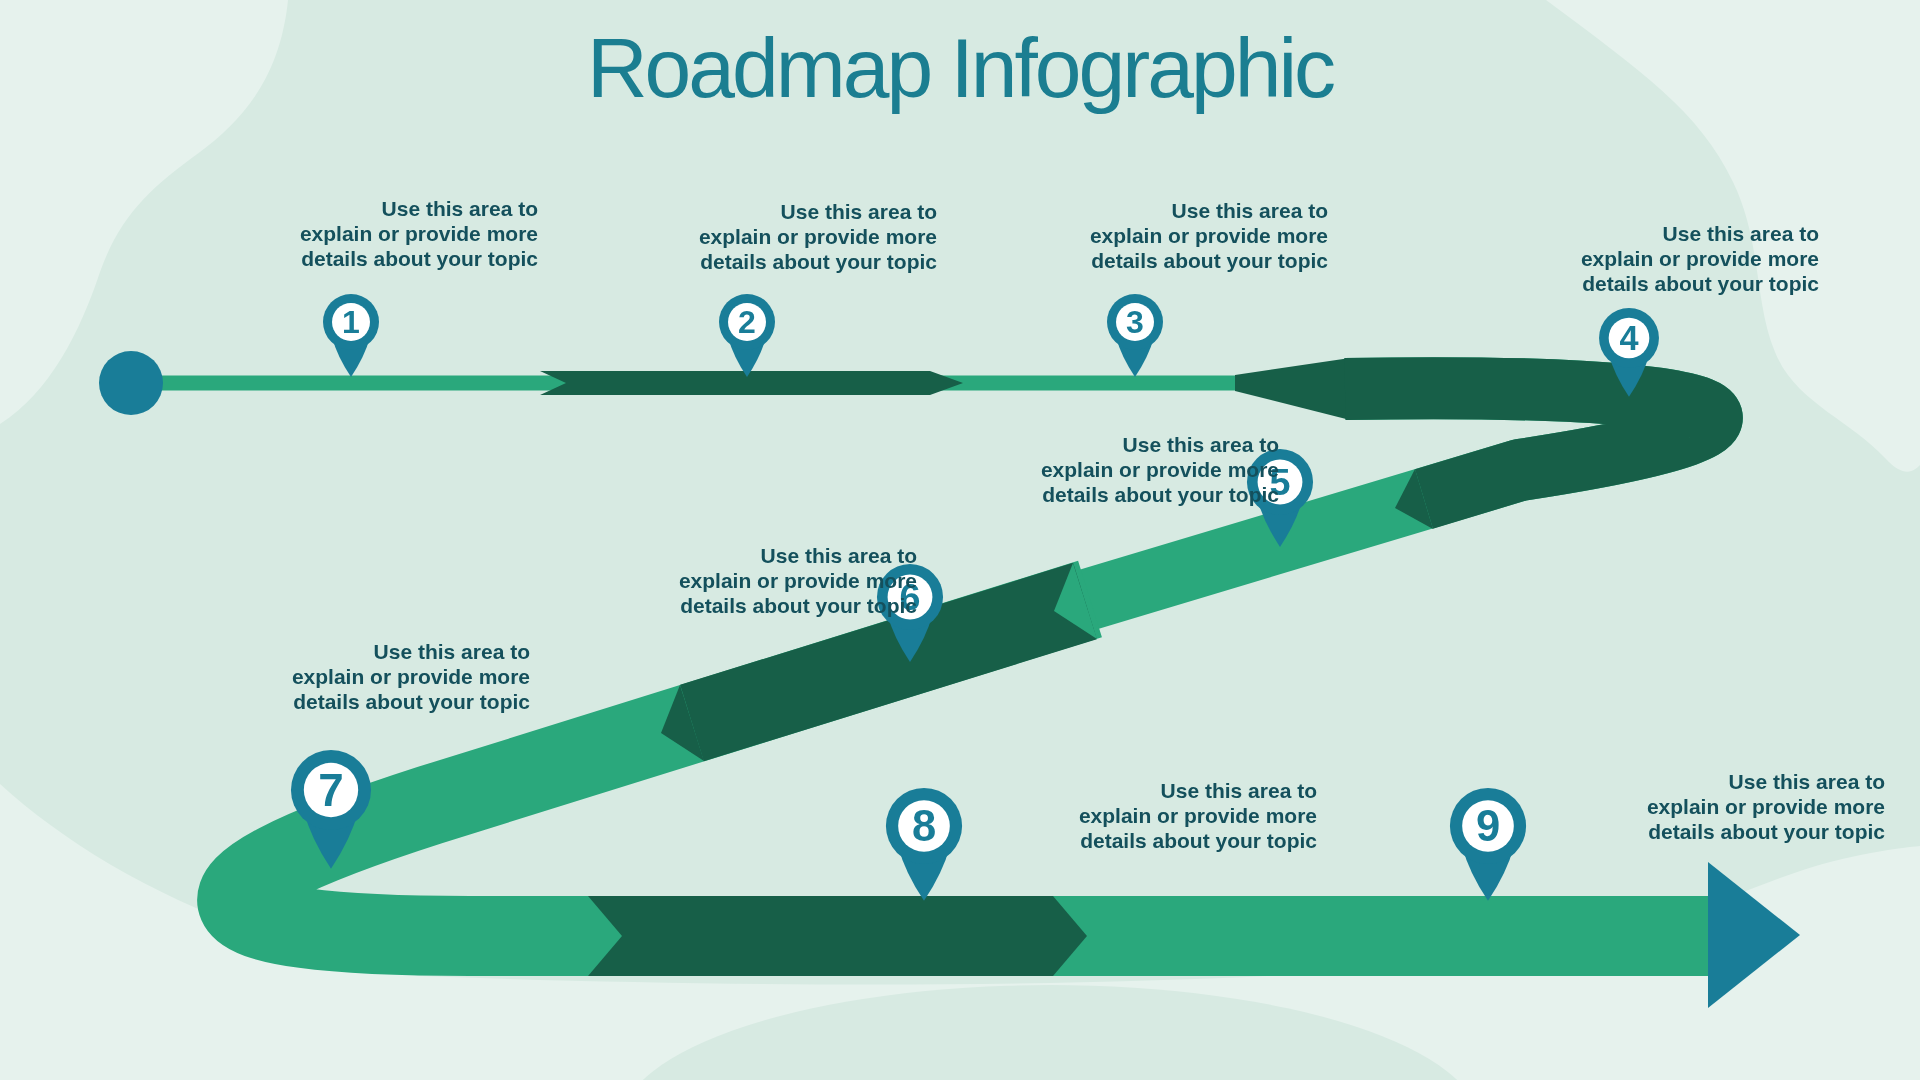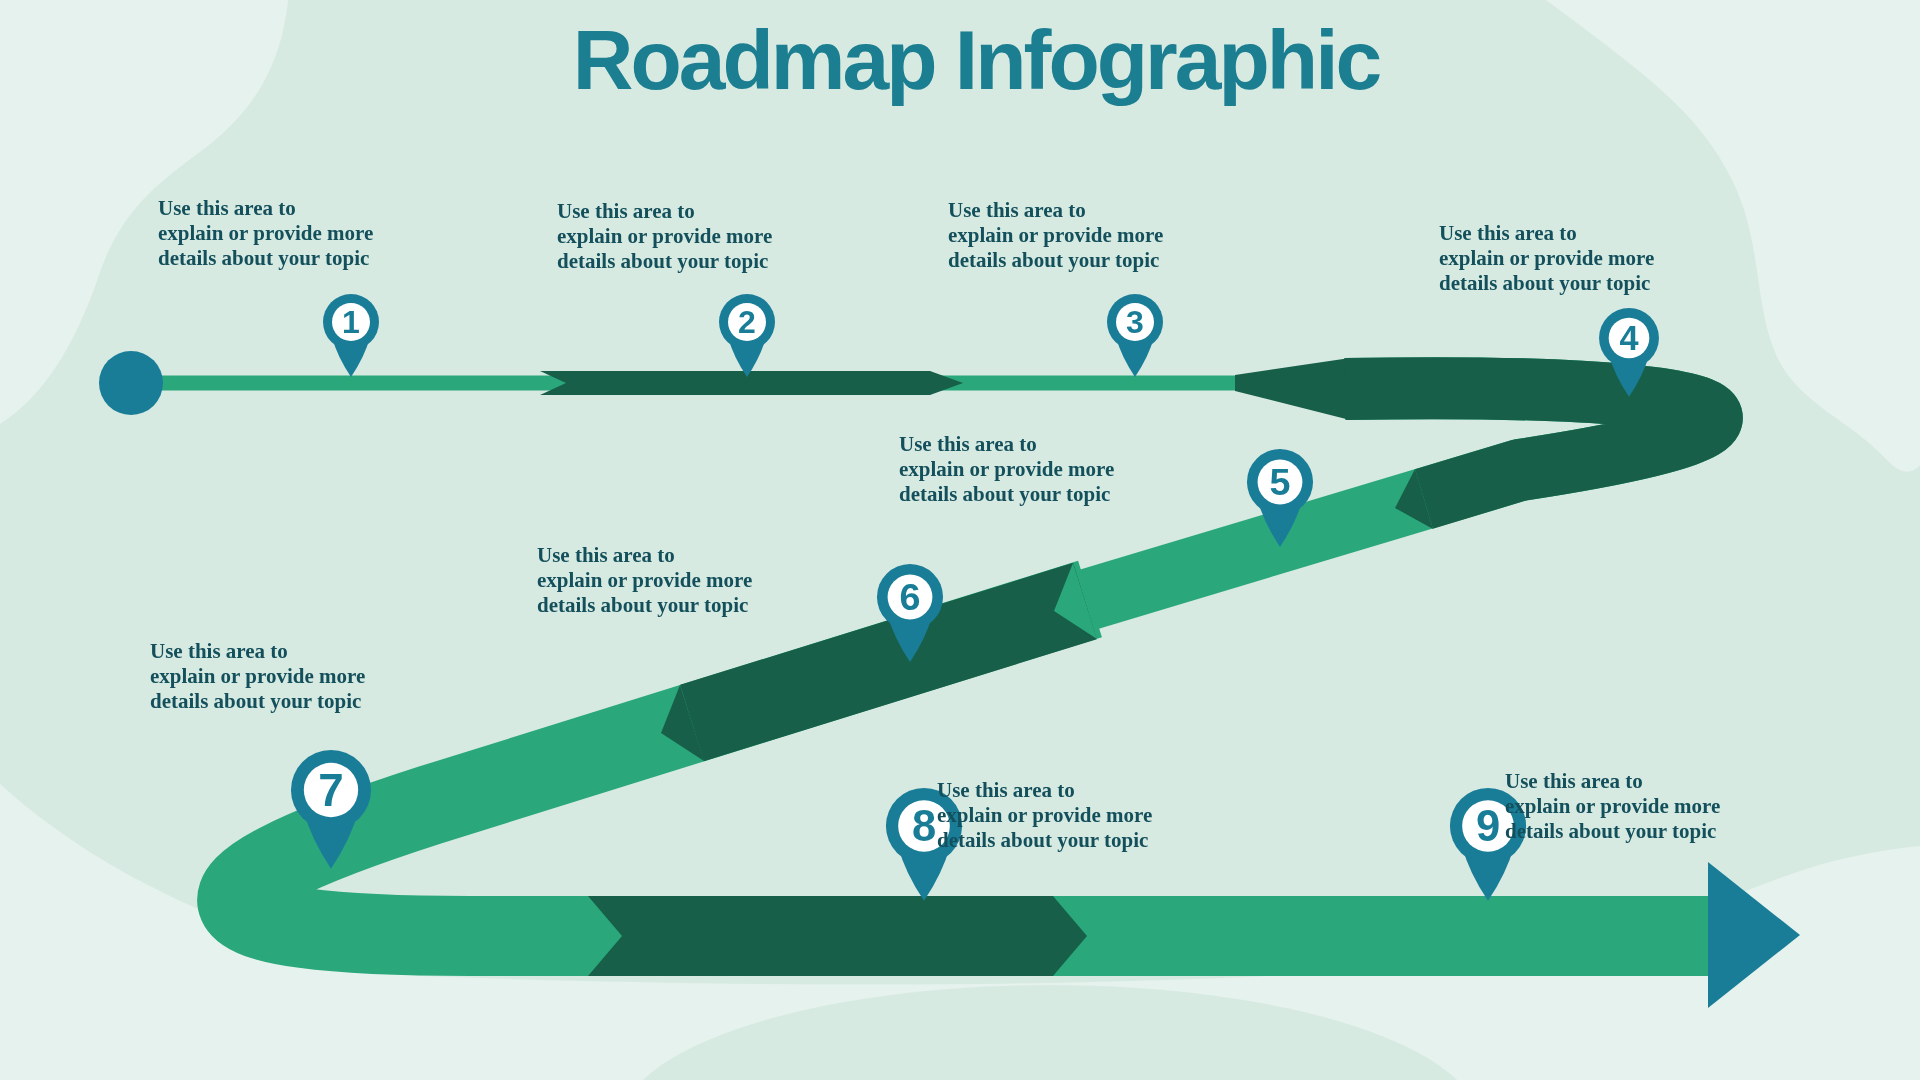--- a/index.html
+++ b/index.html
@@ -15,31 +15,29 @@
   .stroke-dark{stroke:var(--road-dark,#175f48);fill:none;}
   .fill-green{fill:var(--road-green,#2aa87c);}
   .fill-dark{fill:var(--road-dark,#175f48);}
   .fill-teal{fill:var(--marker-teal,#197d98);}
   .pin-inner{fill:var(--marker-inner,#ffffff);}
   .pin-num{
     font-family:"Liberation Sans",sans-serif;font-weight:700;font-size:32px;
     fill:var(--marker-teal,#197d98);text-anchor:middle;
   }
   .page-title{
-    position:absolute;top:12px;left:50%;transform:translateX(-50%);
-    font-weight:700;font-size:84px;letter-spacing:-3px;white-space:nowrap;
+    position:absolute;top:20px;left:50%;transform:translateX(-50%);
+    font-weight:400;font-size:84px;letter-spacing:-3px;white-space:nowrap;
     color:var(--title-teal,#1b7e91);
-    margin-left:16px;
   }
   .step-text{
     position:absolute;width:380px;transform:translateX(-50%);
-    text-align:left;white-space:pre-line;
+    text-align:right;white-space:pre-line;
     font-weight:700;font-size:21px;line-height:25px;
     color:var(--text-dark,#14505c);
-    font-family:Liberation Serif, serif;
   }
 </style>
 </head>
 <body>
 
 <svg id="scene" viewBox="0 0 1920 1080">
 
   <path class="blob" d="M0,0 L288,0 C280,80 240,122 200,152 C150,188 120,216 100,272 C80,332 50,392 0,424 Z"></path>
   <path class="blob" d="M1546,0 C1640,70 1700,112 1733,182 C1762,242 1754,302 1775,352 C1795,402 1850,420 1885,458 C1905,480 1915,470 1920,465 L1920,0 Z"></path>
   <path class="blob" d="M0,784 C90,866 230,940 420,976 C800,990 1300,990 1560,950 C1680,925 1760,880 1830,862 C1870,852 1900,848 1920,846 L1920,1080 L0,1080 Z"></path>

